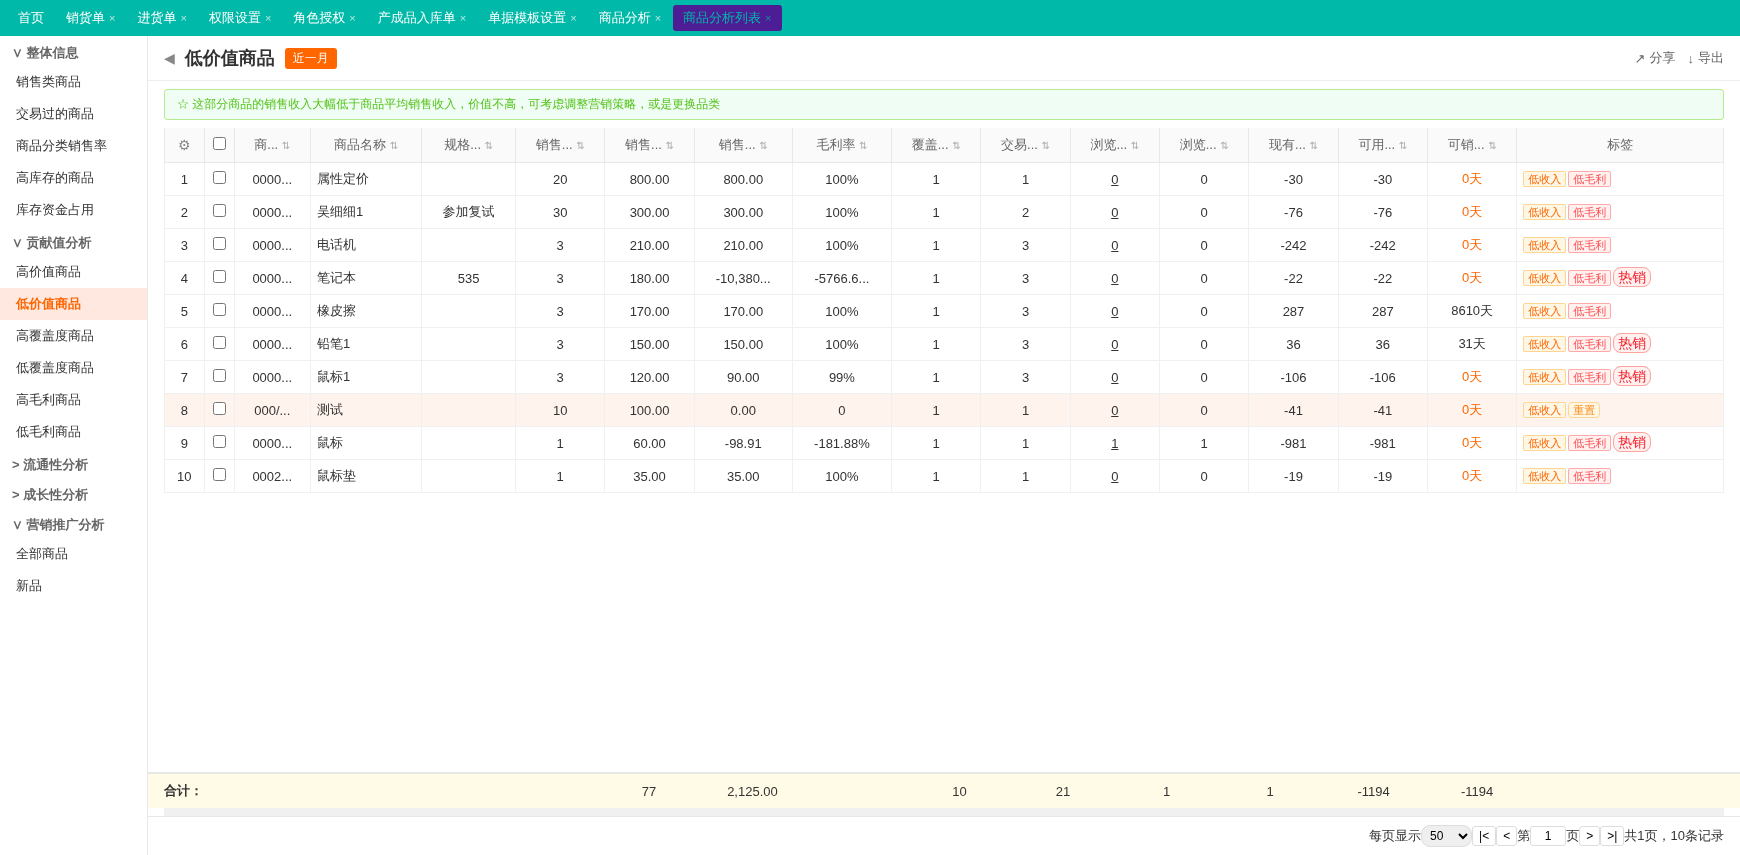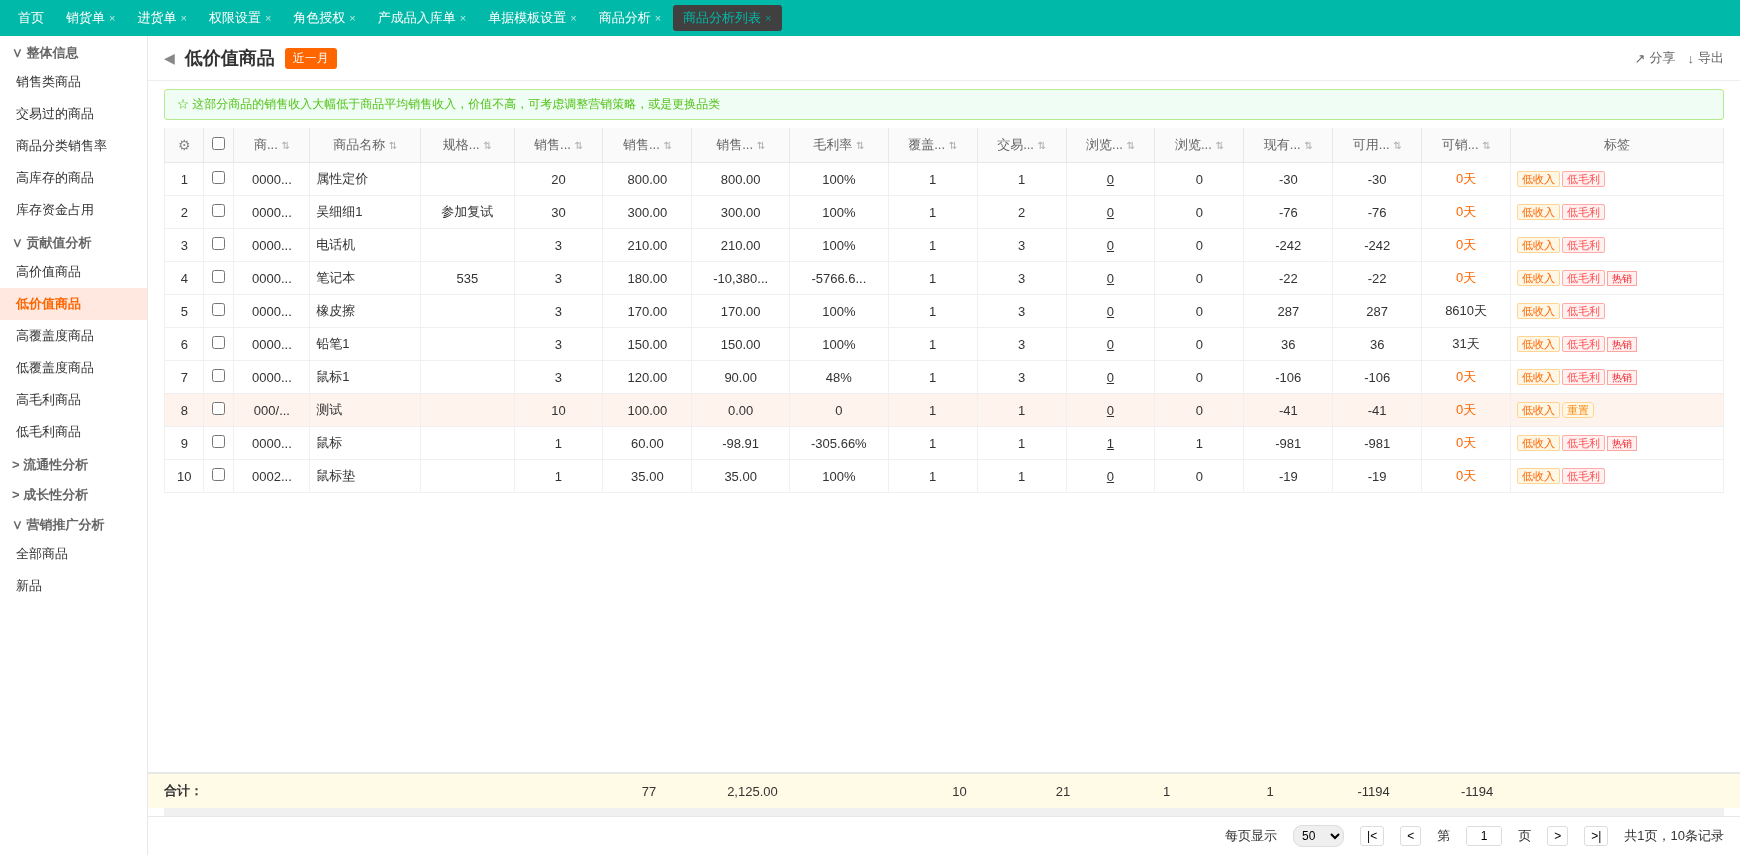--- a/index.html
+++ b/index.html
@@ -19,21 +19,21 @@
       color: #fff;
       padding: 4px 10px;
       border-radius: 3px;
       cursor: pointer;
       white-space: nowrap;
       font-size: 13px;
       display: flex;
       align-items: center;
       gap: 4px;
     }
-    .nav-item.active { background: #404040; color: #00b9a8; }
+    .nav-item.active { background: #4c1d95; color: #00b9a8; }
     .nav-close { font-size: 11px; opacity: 0.7; }
 
     
     .main-layout {
       display: flex;
       height: calc(100vh - 36px);
     }
 
     
     .sidebar {
@@ -170,21 +170,21 @@
       color: #333;
       text-align: center;
       border-right: 1px solid #f0f0f0;
       white-space: nowrap;
     }
     tbody td:first-child { border-left: 1px solid #f0f0f0; }
 
     .underline { text-decoration: underline; cursor: pointer; }
     .tag-low-income { color: #ff6600; font-size: 11px; border: 1px solid #ffd591; background: #fff7e6; padding: 1px 4px; border-radius: 2px; margin-right: 2px; }
     .tag-low-profit { color: #ff4d4f; font-size: 11px; border: 1px solid #ffaaa8; background: #fff1f0; padding: 1px 4px; border-radius: 2px; margin-right: 2px; }
-    .tag-hot { color: #f5222d; font-size: 10px; border: 1px solid #ffa39e; background: #fff1f0; padding: 1px 4px; border-radius: 0; margin-right: 15px; }
+    .tag-hot { color: #f5222d; font-size: 14px; border: 1px solid #ffa39e; background: #fff1f0; padding: 1px 4px; border-radius: 8px; margin-right: 2px; }
     .tag-recommend { color: #fa8c16; font-size: 11px; border: 1px solid #ffd591; background: #fff7e6; padding: 1px 4px; border-radius: 4px; }
 
     .checkbox-cell { width: 30px; }
     input[type="checkbox"] { cursor: pointer; }
 
     
     .table-footer {
       border-top: 2px solid #e8e8e8;
       background: #fffbe6;
       padding: 8px 16px;
@@ -206,21 +206,21 @@
       padding: 0 6px;
     }
 
     
     .pagination {
       display: flex;
       align-items: center;
       justify-content: flex-end;
       padding: 8px 16px;
       border-top: 1px solid #e8e8e8;
-      gap: 16px;
+      gap: 0;
       font-size: 13px;
       color: #333;
       flex-shrink: 0;
     }
     .page-size-select {
       border: 1px solid #ddd;
       border-radius: 9px;
       padding: 2px 4px;
       font-size: 12px;
     }
@@ -482,21 +482,21 @@
   </tr>
             <tr>
     <td>7</td>
     <td class="checkbox-cell"><input type="checkbox" style=""></td>
     <td>0000...</td>
     <td style="text-align:left;color:#333;">鼠标1</td>
     <td></td>
     <td>3</td>
     <td>120.00</td>
     <td>90.00</td>
-    <td>48%</td>
+    <td>99%</td>
     <td>1</td>
     <td>3</td>
     <td><span class="underline">0</span></td>
     <td>0</td>
     <td>-106</td>
     <td>-106</td>
     <td style="color:#ff6600">0天</td>
     <td style="text-align:left;"><span class="tag-low-income">低收入</span><span class="tag-low-profit">低毛利</span><span class="tag-hot">热销</span></td>
   </tr>
             <tr class="highlighted">
@@ -520,21 +520,21 @@
   </tr>
             <tr>
     <td>9</td>
     <td class="checkbox-cell"><input type="checkbox" style=""></td>
     <td>0000...</td>
     <td style="text-align:left;color:#333;border-radius:13px;">鼠标</td>
     <td></td>
     <td>1</td>
     <td>60.00</td>
     <td>-98.91</td>
-    <td>-305.66%</td>
+    <td>-181.88%</td>
     <td>1</td>
     <td>1</td>
     <td><span class="underline">1</span></td>
     <td>1</td>
     <td>-981</td>
     <td>-981</td>
     <td style="color:#ff6600">0天</td>
     <td style="text-align:left;"><span class="tag-low-income">低收入</span><span class="tag-low-profit">低毛利</span><span class="tag-hot">热销</span></td>
   </tr>
             <tr>

